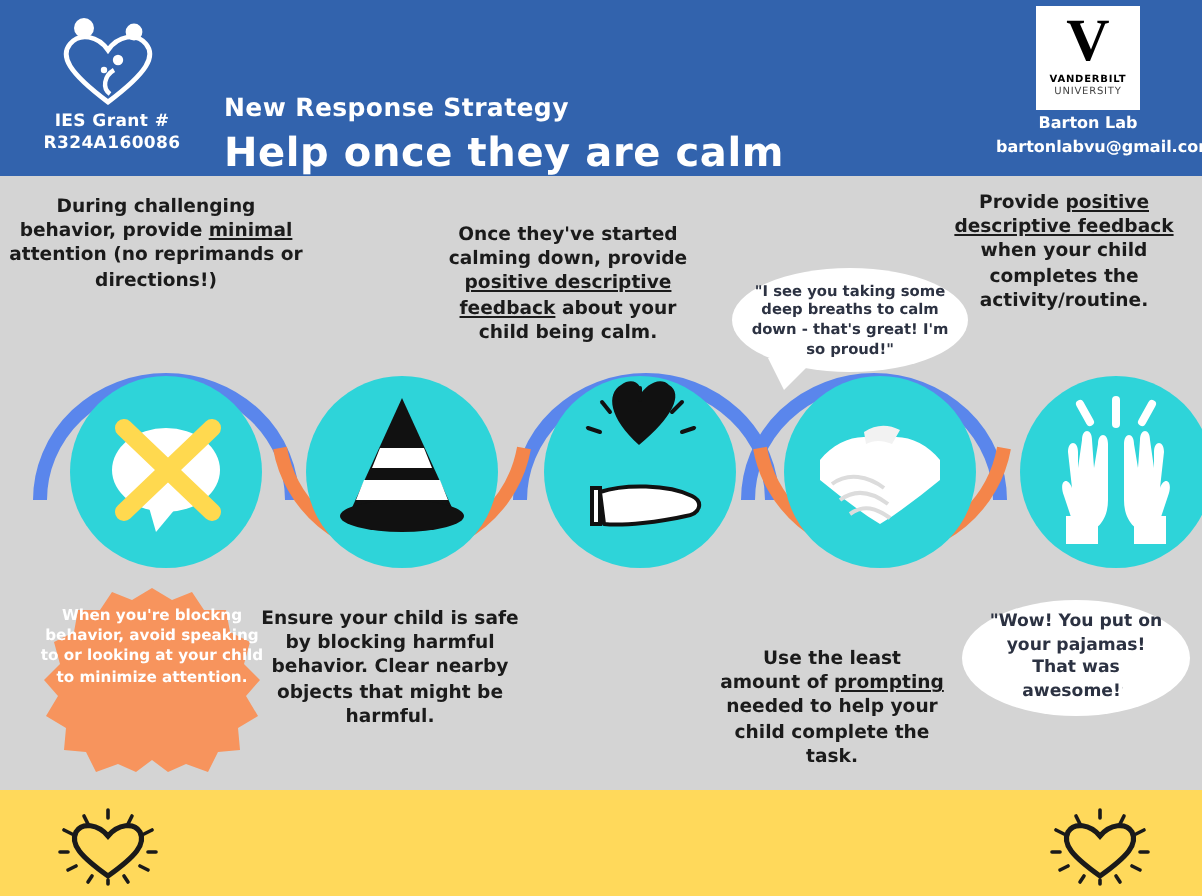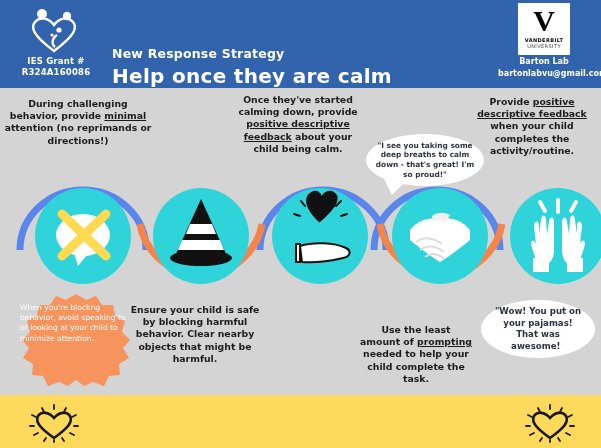--- a/index.html
+++ b/index.html
@@ -62,21 +62,21 @@
     margin-top:2px;
   }
 
   
   .cap{
     position:absolute;text-align:center;color:#1b1b1b;
     font-size:9.3px;line-height:12.2px;font-weight:bold;
   }
   .cap u{text-decoration:underline;}
   .cap1{left:4px;top:98px;width:148px;text-align:center;}
-  .cap2{left:218px;top:94px;width:132px;margin-left:14px;}
+  .cap2{left:218px;top:112px;width:132px;}
   .cap3{left:466px;top:96px;width:132px;}
 
   
   .cap4{left:125px;top:304px;width:140px;}
   .cap5{left:360px;top:324px;width:112px;}
 
   
   .flow{position:absolute;left:0;top:178px;width:601px;height:122px;}
 
   
@@ -108,21 +108,21 @@
     border-right:22px solid transparent;
     border-top:13px solid #ffffff;
   }
 
   
   .burst{
     position:absolute;left:20px;top:294px;width:112px;height:92px;
   }
   .burst-text{
     position:absolute;left:20px;top:303px;width:112px;
-    color:#ffffff;font-weight:normal;
+    text-align:center;color:#ffffff;font-weight:bold;
     font-size:7.6px;line-height:10.2px;
   }
 
   
   .footer{
     position:absolute;left:0;top:395px;width:601px;height:53px;
     background:#ffd95b;
   }
   .footer-text{
     position:absolute;left:100px;top:6px;width:400px;text-align:center;

